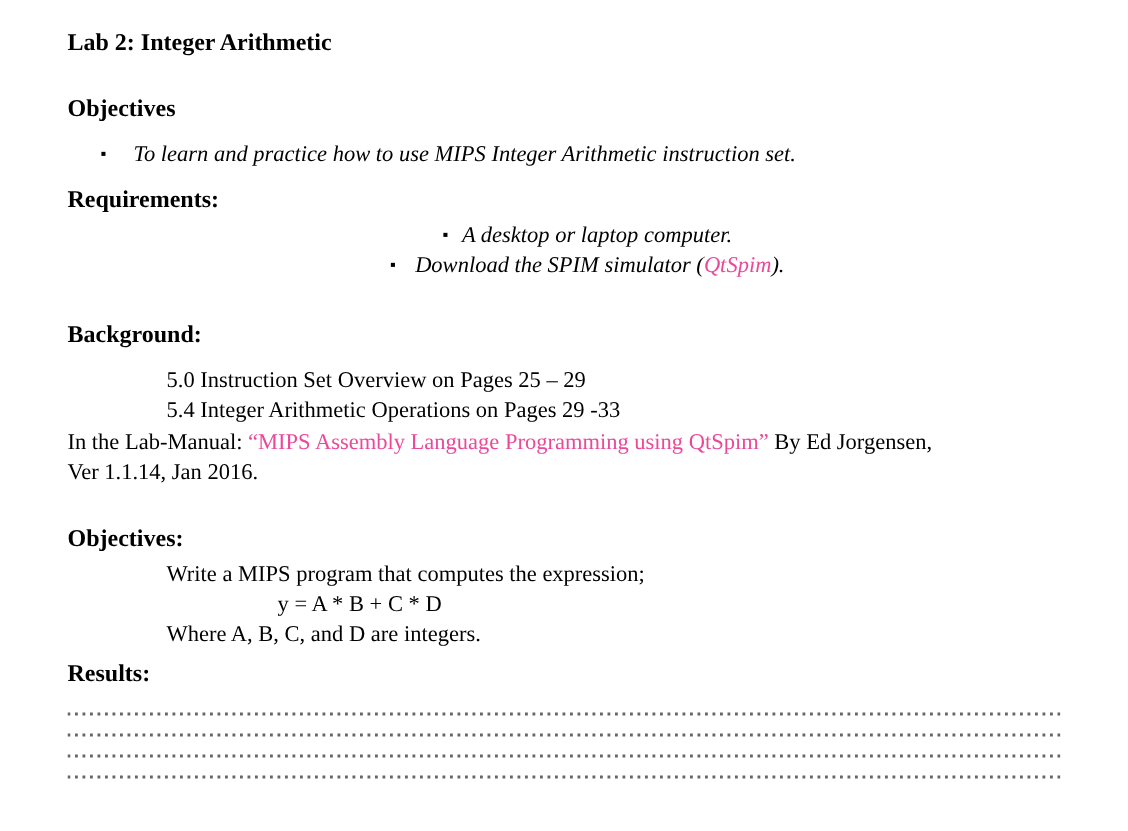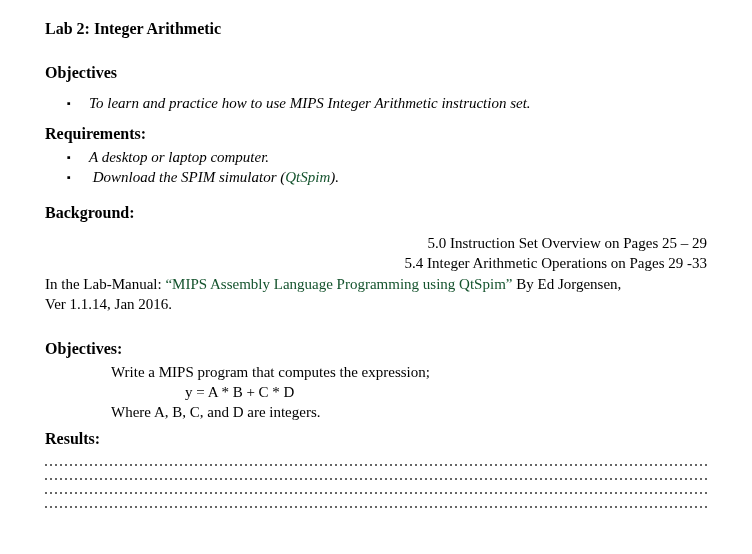--- a/index.html
+++ b/index.html
@@ -31,25 +31,25 @@
       font-style: italic;
     }
     ul.bullets li::before {
       content: "▪";
       display: inline-block;
       width: 22px;
       margin-left: -22px;
       font-size: 11px;
       vertical-align: 1px;
     }
-    ul.bullets.tight { margin-bottom: 14px; }
-    .link { color: #14532d; }
+    ul.bullets.tight { margin-bottom: 25px; text-align: center; }
+    .link { color: #ec4899; }
     .bg-block { margin-bottom: 14px; }
     .bg-intro { margin-bottom: 2px; }
-    .bg-indent { padding-left: 66px; text-align: right; }
+    .bg-indent { padding-left: 66px; }
     .bg-manual { }
     .sim-block { margin-bottom: 6px; }
     .sim-indent1 { padding-left: 66px; }
     .sim-indent2 { padding-left: 140px; }
     .results-lines {
       margin-top: 4px;
     }
     .dotted-line {
       height: 14px;
       background-image: repeating-linear-gradient(to right, #666 0 2px, transparent 2px 5px);

